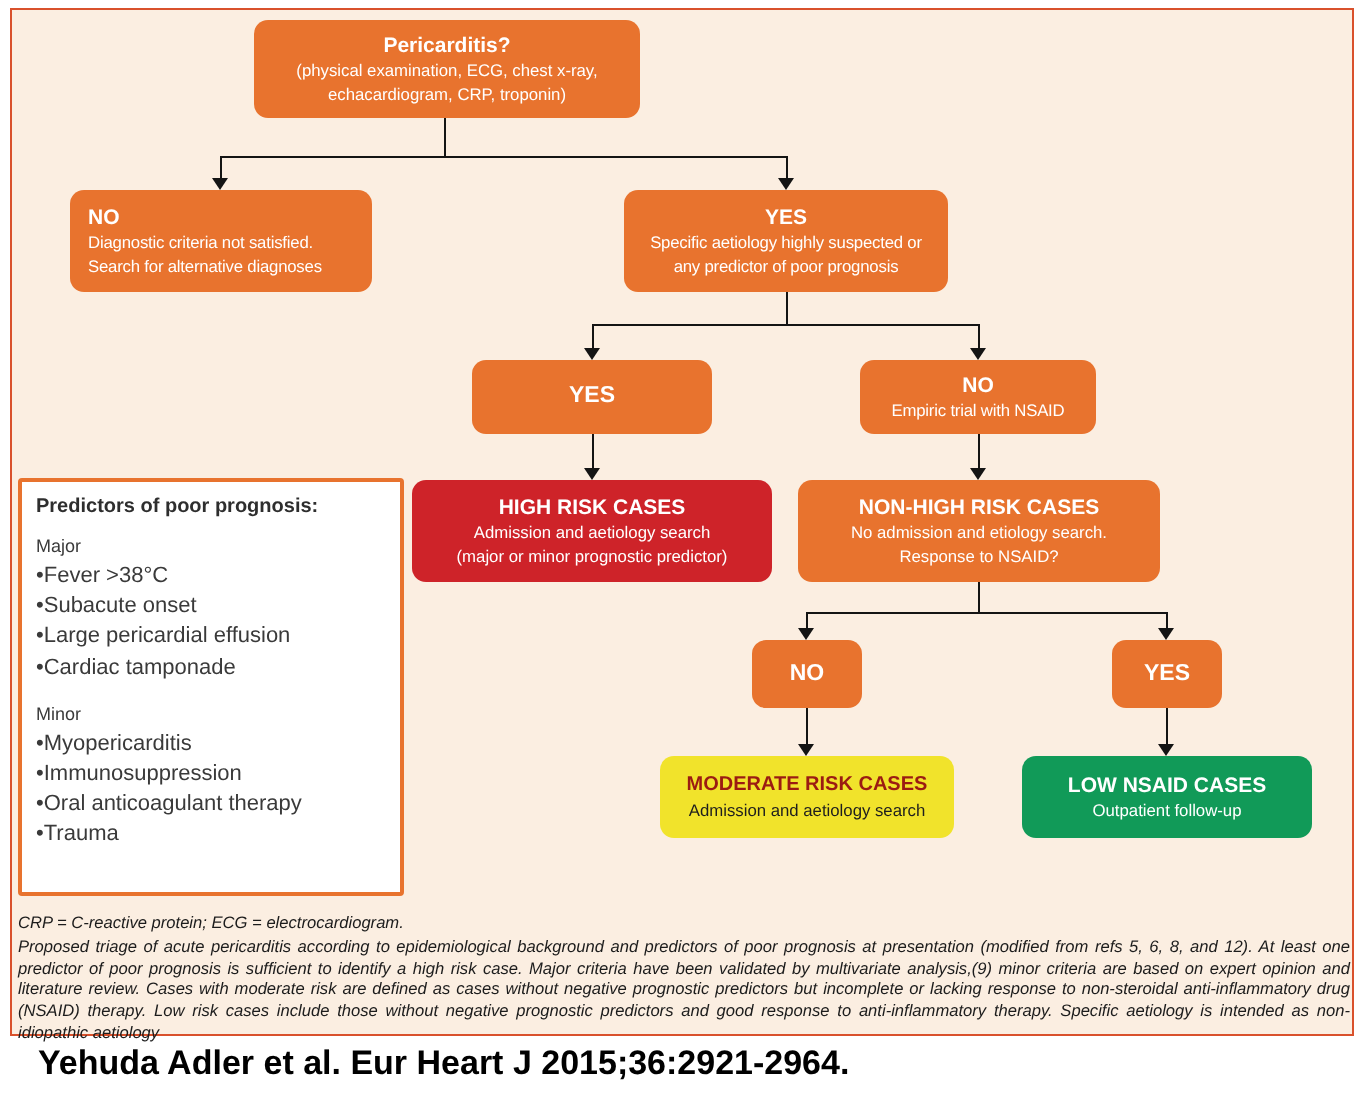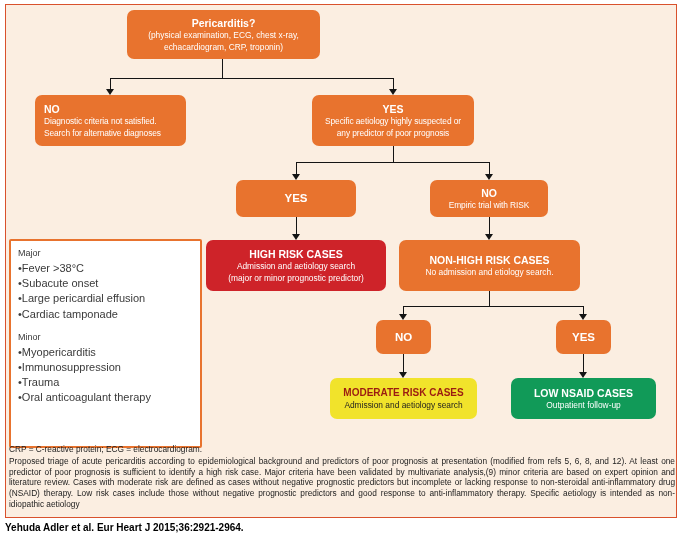--- a/index.html
+++ b/index.html
@@ -23,24 +23,24 @@
          border-right:4px solid transparent;border-top:6px solid #141414;}
   .predictors{position:absolute;left:9px;top:239px;width:193px;height:209px;box-sizing:border-box;
               background:#fff;border:2px solid var(--orange,#E8732E);border-radius:2px;
               padding:7px 7px;color:#3a3a3a;}
   .predictors .ptitle{font-size:10px;font-weight:bold;margin:0 0 9px 0;color:#2e2e2e;}
   .predictors .group-label{font-size:9px;margin:0 0 3px 0;}
   .plist{list-style:none;margin:0;padding:0;font-size:11px;line-height:1.38;}
   .plist li{padding-left:8px;text-indent:-8px;}
   .plist li::before{content:"\2022 ";}
   .gap{height:10px;}
-  .footnote{position:absolute;left:9px;top:444px;width:666px;font-size:8.3px;line-height:1.3;color:#1c1c1c;}
+  .footnote{position:absolute;left:9px;top:456px;width:666px;font-size:8.3px;line-height:1.3;color:#1c1c1c;font-style:italic;}
   .footnote .fline{margin:0;}
   .footnote .fpara{margin:1px 0 0 0;text-align:justify;}
-  .caption{position:absolute;left:5px;font-size:10px;font-weight:bold;color:#000;white-space:nowrap;}
+  .caption{position:absolute;left:19px;font-size:17px;font-weight:bold;color:#000;white-space:nowrap;}
   .cap1{top:522px;}
   .cap2{top:537px;}
   .link{color:var(--link,#A9C2DB);font-weight:normal;margin-left:3px;cursor:pointer;}
   .mod-title{color:var(--moderate-title,#9B1B12);font-weight:bold;font-size:10px;line-height:1.35;}
   .mod-sub{color:#1e1e1e;}
 </style>
 </head>
 <body>
 
 <div class="page">
@@ -95,32 +95,33 @@
     <div class="sub f8">Specific aetiology highly suspected or</div>
     <div class="sub f8">any predictor of poor prognosis</div>
   </div>
 
   <div class="node orange" style="left:236px;top:180px;width:120px;height:37px;">
     <div class="title-lg">YES</div>
   </div>
 
   <div class="node orange" style="left:430px;top:180px;width:118px;height:37px;">
     <div class="title">NO</div>
-    <div class="sub f8">Empiric trial with RISK</div>
+    <div class="sub f8">Empiric trial with NSAID</div>
   </div>
 
   <div class="node red" style="left:206px;top:240px;width:180px;height:51px;">
     <div class="title">HIGH RISK CASES</div>
     <div class="sub">Admission and aetiology search</div>
     <div class="sub">(major or minor prognostic predictor)</div>
   </div>
 
   <div class="node orange" style="left:399px;top:240px;width:181px;height:51px;">
     <div class="title">NON-HIGH RISK CASES</div>
     <div class="sub">No admission and etiology search.</div>
+    <div class="sub">Response to NSAID?</div>
   </div>
 
   <div class="node orange" style="left:376px;top:320px;width:55px;height:34px;">
     <div class="title-lg">NO</div>
   </div>
 
   <div class="node orange" style="left:556px;top:320px;width:55px;height:34px;">
     <div class="title-lg">YES</div>
   </div>
 
@@ -128,34 +129,35 @@
     <div class="mod-title">MODERATE RISK CASES</div>
     <div class="sub mod-sub">Admission and aetiology search</div>
   </div>
 
   <div class="node green" style="left:511px;top:378px;width:145px;height:41px;">
     <div class="title">LOW NSAID CASES</div>
     <div class="sub">Outpatient follow-up</div>
   </div>
 
   <div class="predictors">
+    <p class="ptitle">Predictors of poor prognosis:</p>
     <p class="group-label">Major</p>
     <ul class="plist">
       <li>Fever &gt;38°C</li>
       <li>Subacute onset</li>
       <li>Large pericardial effusion</li>
       <li>Cardiac tamponade</li>
     </ul>
     <div class="gap"></div>
     <p class="group-label">Minor</p>
     <ul class="plist">
       <li>Myopericarditis</li>
       <li>Immunosuppression</li>
+      <li>Oral anticoagulant therapy</li>
       <li>Trauma</li>
-      <li>Oral anticoagulant therapy</li>
     </ul>
   </div>
 
   <div class="footnote">
     <p class="fline">CRP = C-reactive protein; ECG = electrocardiogram.</p>
     <p class="fpara">Proposed triage of acute pericarditis according to epidemiological background and predictors of poor prognosis at presentation (modified from refs 5, 6, 8, and 12). At least one predictor of poor prognosis is sufficient to identify a high risk case. Major criteria have been validated by multivariate analysis,(9) minor criteria are based on expert opinion and literature review. Cases with moderate risk are defined as cases without negative prognostic predictors but incomplete or lacking response to non-steroidal anti-inflammatory drug (NSAID) therapy. Low risk cases include those without negative prognostic predictors and good response to anti-inflammatory therapy. Specific aetiology is intended as non-idiopathic aetiology</p>
   </div>
 
   <div class="caption cap1">Yehuda Adler et al. Eur Heart J 2015;36:2921-2964.</div>
 

